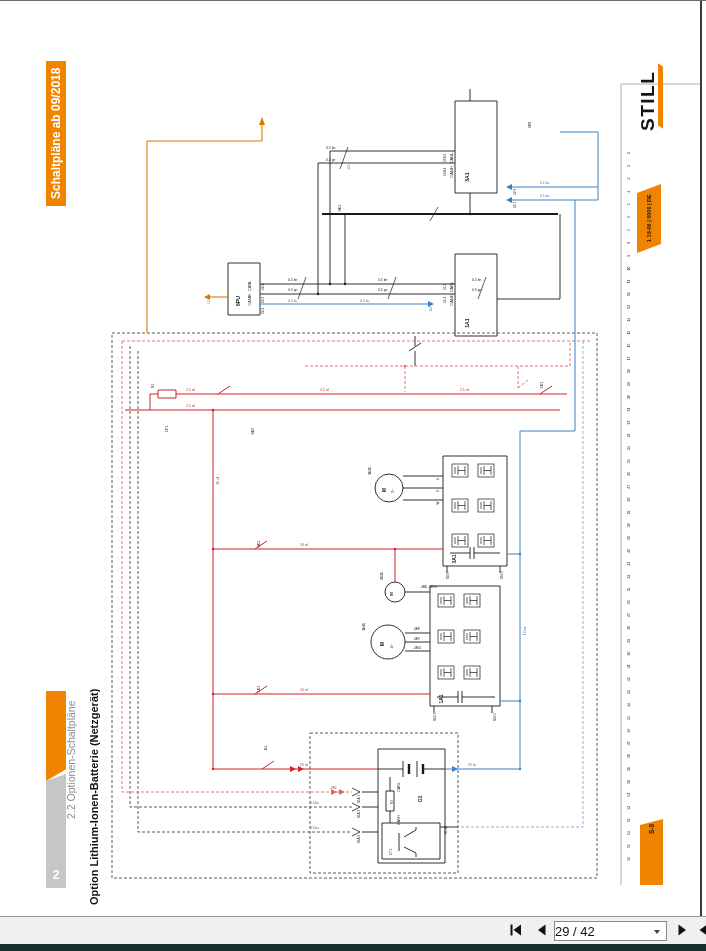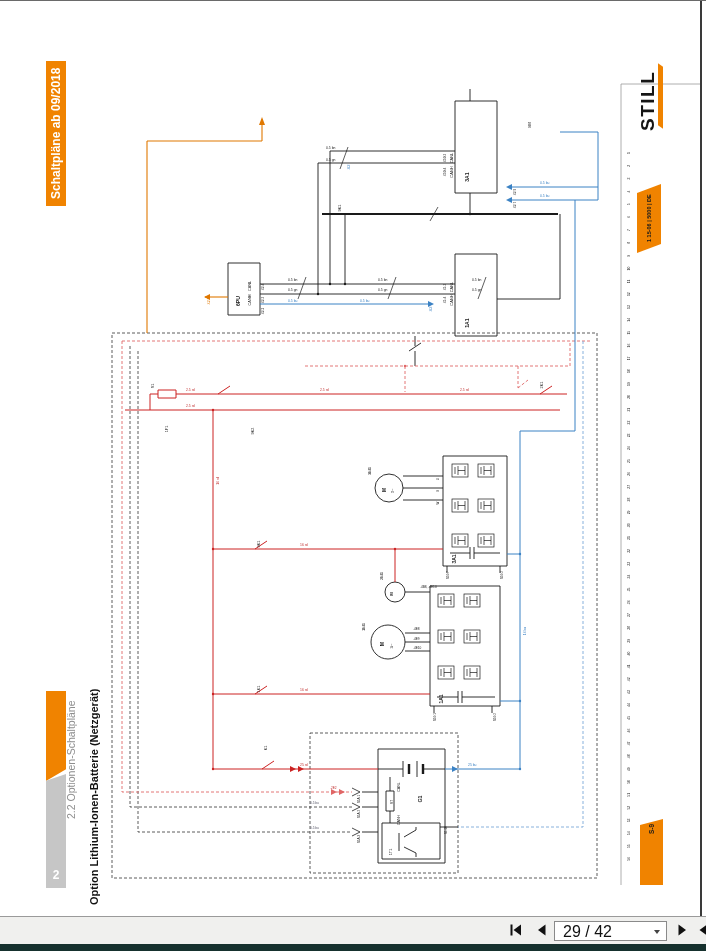--- a/index.html
+++ b/index.html
@@ -30,21 +30,21 @@
   .doc-badge{position:absolute;left:637px;top:183px;width:24px;height:69px;background:#F08300;
       clip-path:polygon(0 13%,100% 0,100% 87%,0 100%);}
   .doc-badge .vtext{width:100%;height:100%;font-size:5.5px;color:#1a1a1a;font-weight:bold;white-space:nowrap;}
   .sheet-badge{position:absolute;left:640px;top:818px;width:23px;height:66px;background:#F08300;
       clip-path:polygon(0 9%,100% 0,100% 100%,0 100%);}
   .sheet-badge .vtext{width:100%;height:100%;font-size:6.5px;color:#1a1a1a;font-weight:bold;justify-content:flex-end;padding-bottom:5px;box-sizing:border-box;}
   
   .toolbar{position:absolute;left:0;top:916px;width:706px;height:28px;background:#f0f0ee;border-top:1px solid #9a9a9a;}
   .toolbar button{position:absolute;background:none;border:0;padding:0;margin:0;cursor:pointer;width:16px;height:16px;top:6px;}
   .page-box{position:absolute;left:554px;top:4px;width:113px;height:20px;background:#fff;border:1px solid #8a8a8a;
-      font-size:16px;color:#111;line-height:20px;padding-left:8px;box-sizing:border-box;cursor:pointer;}
+      font-size:13px;color:#111;line-height:20px;box-sizing:border-box;cursor:pointer;}
   .caret{position:absolute;right:6px;top:8px;width:0;height:0;border-left:3.5px solid transparent;
       border-right:3.5px solid transparent;border-top:4.5px solid #444;}
   .bottombar{position:absolute;left:0;top:944px;width:706px;height:7px;background:#16312e;}
   svg text{font-family:"Liberation Sans",sans-serif;}
 </style>
 </head>
 <body>
 
 <div class="top-border"></div>
 

